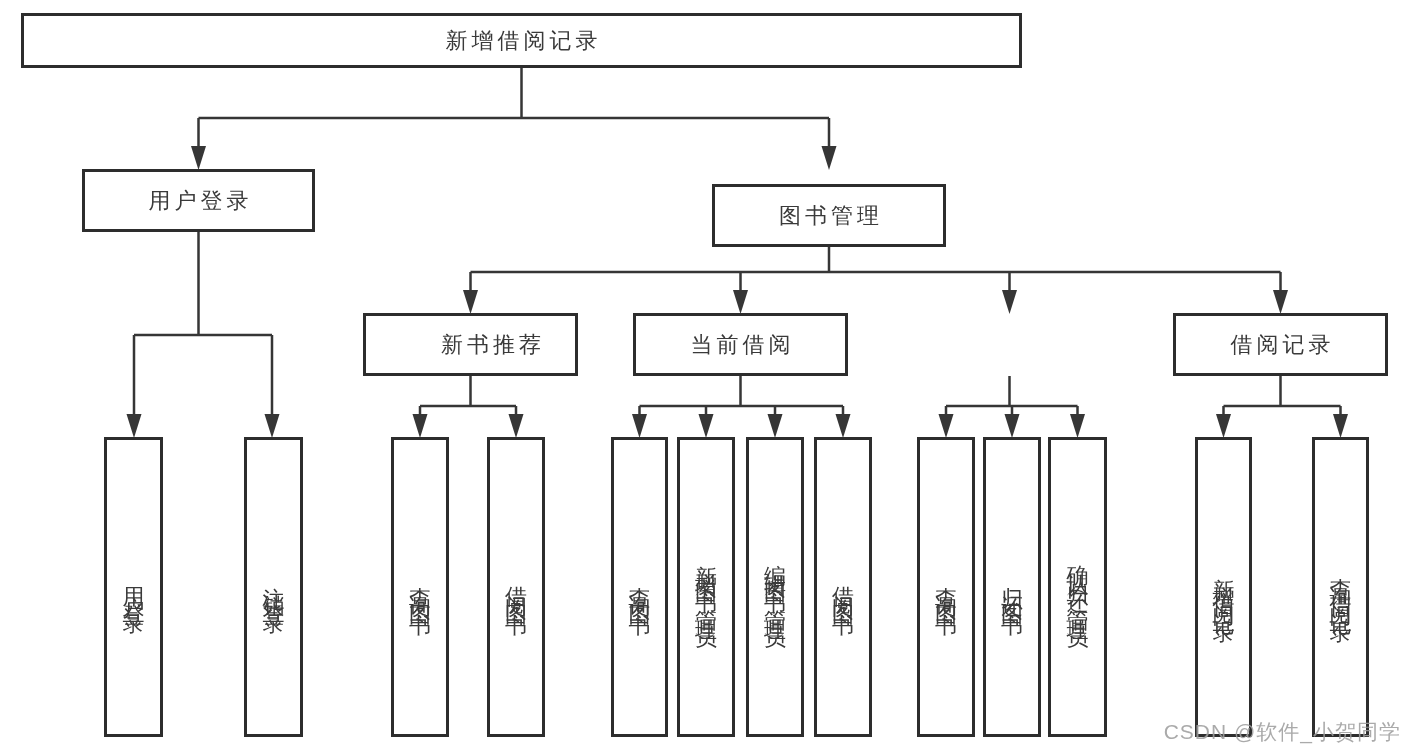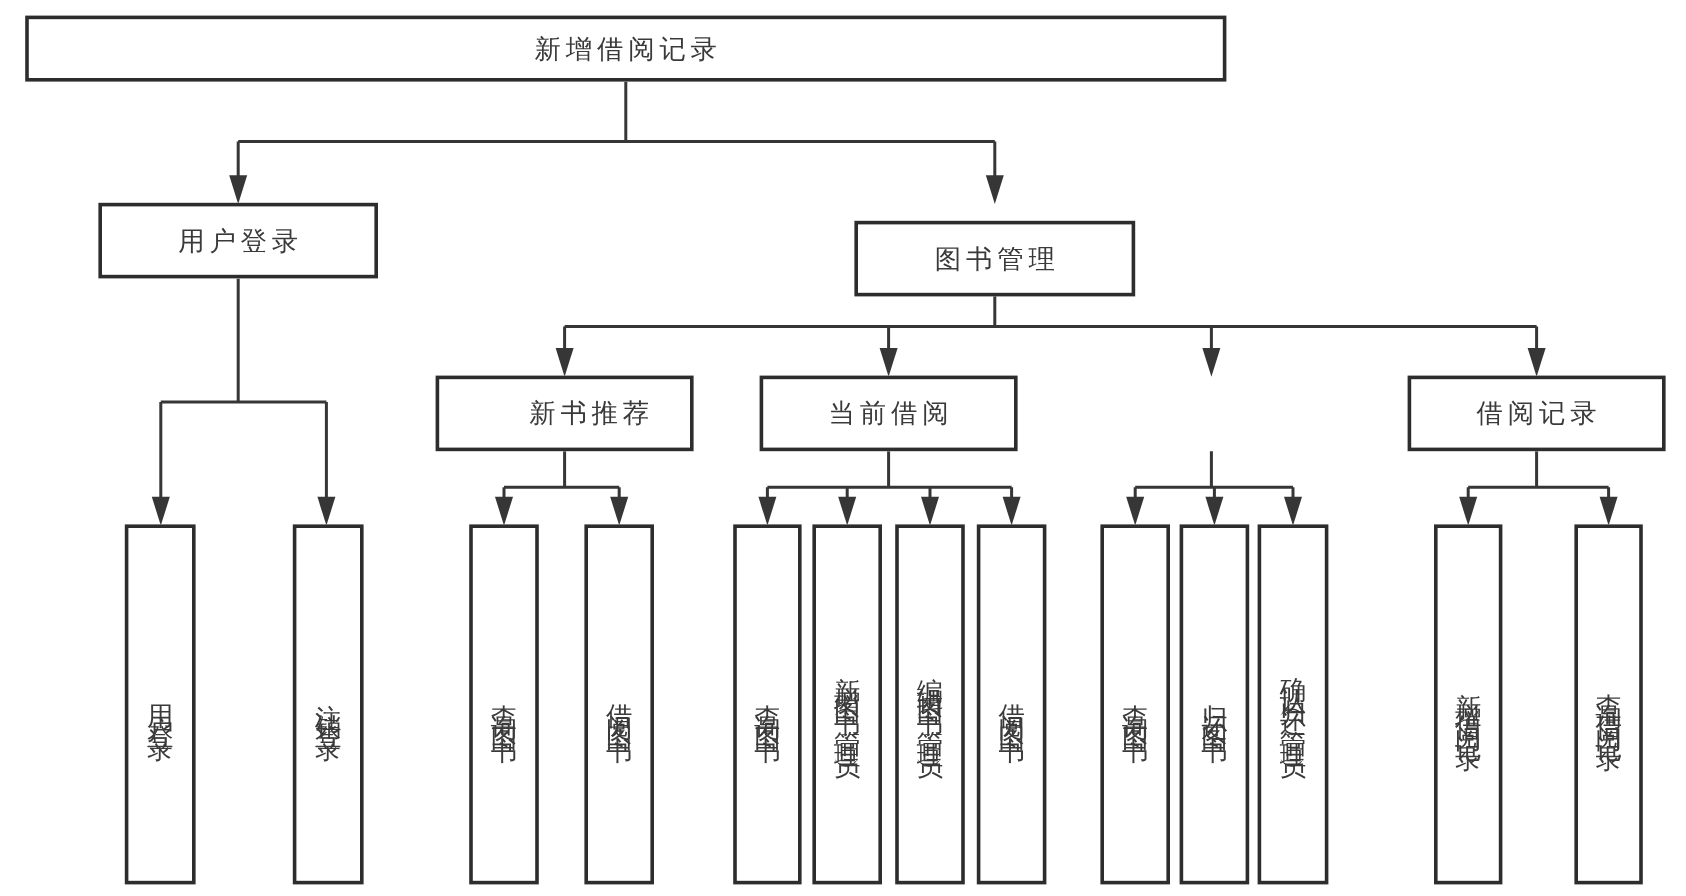--- a/index.html
+++ b/index.html
@@ -159,14 +159,15 @@
     <span class="lbl">确认归还（管理员）</span>
   </div>
 
   <div class="node v" style="left:1195px; top:437px; width:57px; height:300px;">
     <span class="lbl">新增借阅记录</span>
   </div>
   <div class="node v" style="left:1312px; top:437px; width:57px; height:300px;">
     <span class="lbl">查询借阅记录</span>
   </div>
 
+  <div id="watermark">CSDN @软件_小贺同学</div>
 
 </div>
 
 </body></html>

